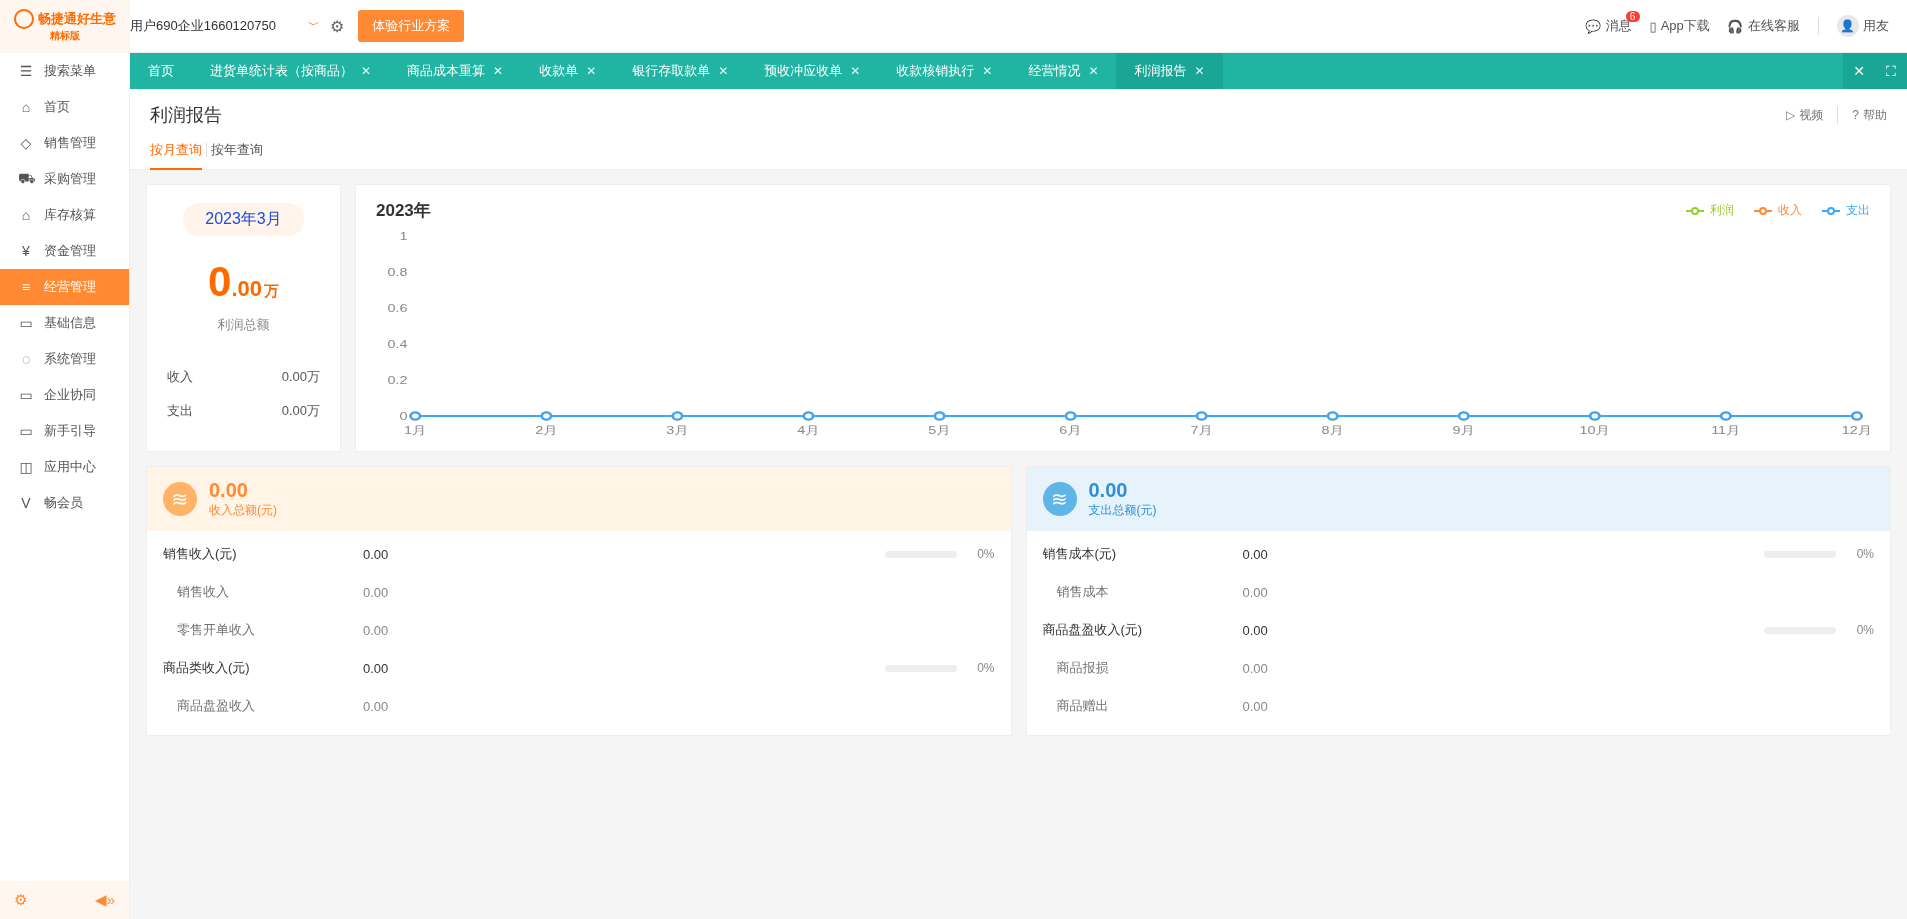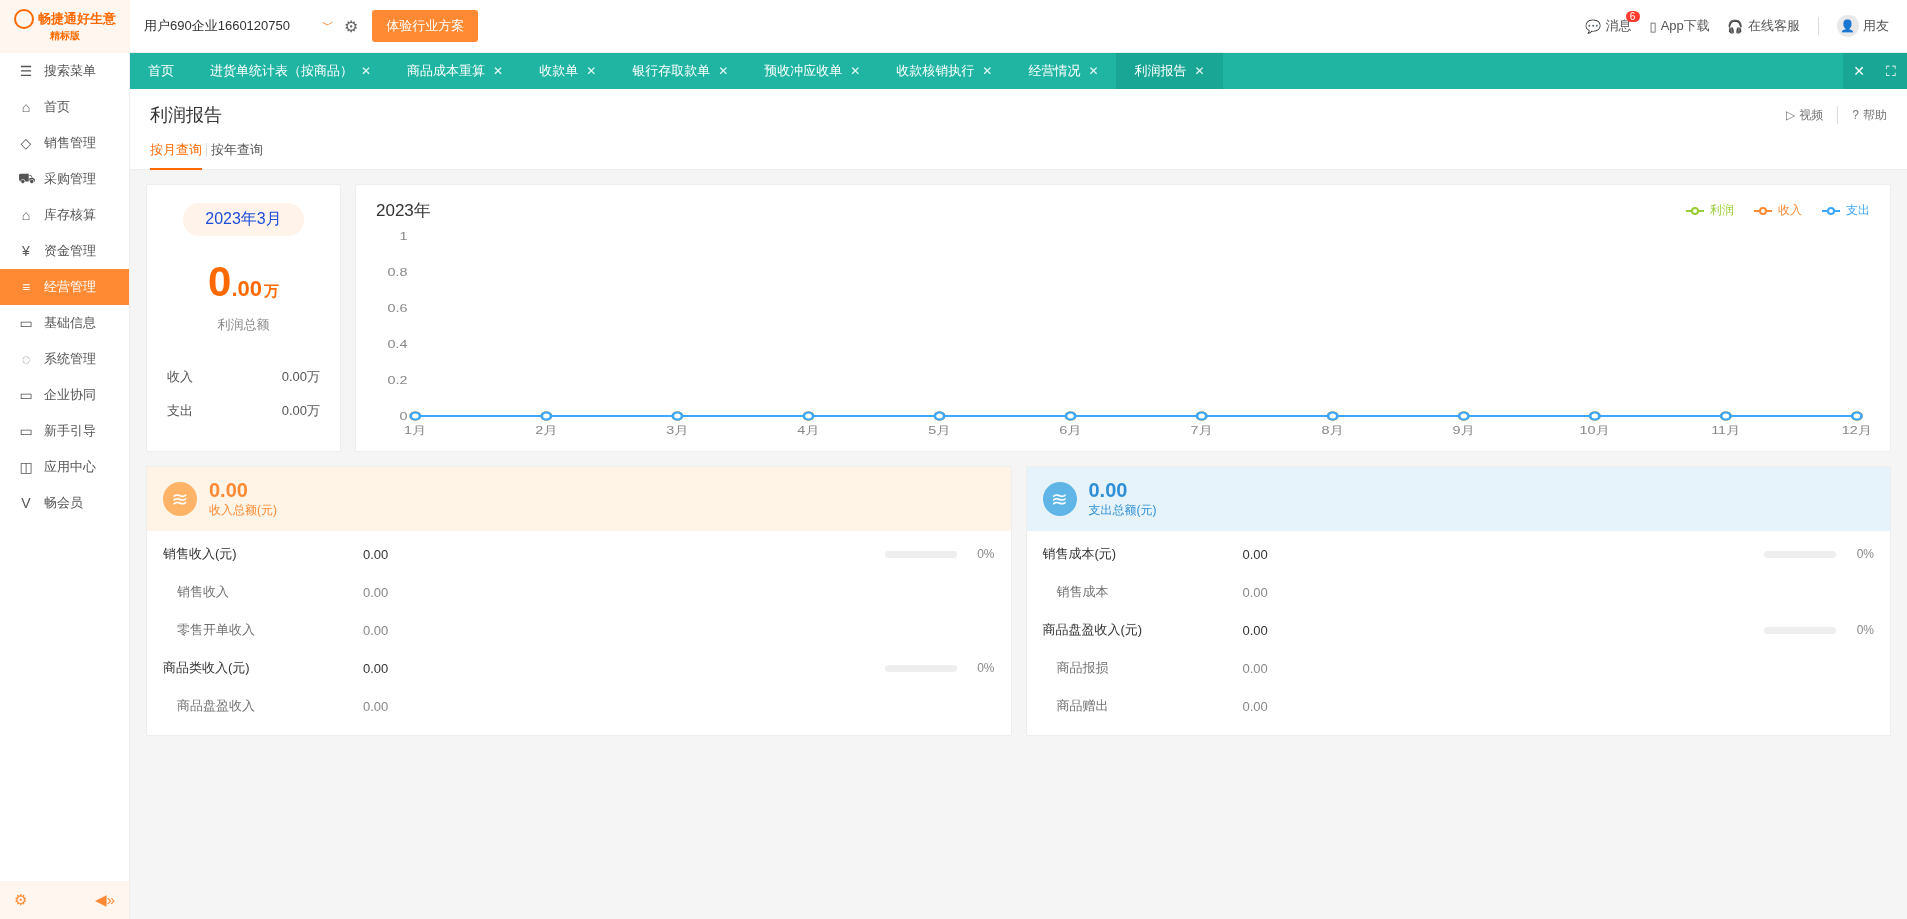--- a/index.html
+++ b/index.html
@@ -6,21 +6,21 @@
 body { font-family: "Microsoft YaHei", "PingFang SC", sans-serif; font-size: 13px; color: #333; background: #f5f5f5; overflow: hidden; }
 
 .app { display: flex; flex-direction: column; height: 919px; width: 1907px; border-radius: 11px; }
 
 
 .top-header { height: 53px; display: flex; align-items: center; background: #fff; border-bottom: 1px solid #eee; }
 .logo-area { width: 130px; height: 53px; background: #fff6ef; display: flex; align-items: center; justify-content: center; color: #ff6a00; font-weight: bold; font-size: 13px; flex-direction: column; }
 .logo-main { display: flex; align-items: center; gap: 4px; }
 .logo-icon { width: 20px; height: 20px; border: 2.5px solid #ff6a00; border-radius: 50%; position: relative; }
 .logo-sub { font-size: 10px; color: #ff6a00; }
-.user-sel { margin-left: 14px; display: flex; gap: 6px; color: #333; font-size: 13px; width: 190px; position: relative; }
+.user-sel { display: flex; gap: 6px; color: #333; font-size: 13px; width: 190px; position: relative; }
 .chev-d { color: #ff6a00; font-size: 12px; }
 .gear { margin-left: 10px; color: #666; font-size: 16px; }
 .trial-btn { margin-left: 14px; background: #ff8a33; color: #fff; padding: 7px 14px; border-radius: 3px; font-size: 13px; cursor: pointer; }
 .header-right { margin-left: auto; display: flex; align-items: center; gap: 18px; padding-right: 18px; color: #555; font-size: 13px; }
 .header-right .item { display: flex; align-items: center; gap: 4px; cursor: pointer; position: relative; }
 .badge { position: absolute; top: -6px; right: -8px; background: #ff3b30; color: #fff; border-radius: 8px; font-size: 10px; padding: 0 4px; min-width: 14px; text-align: center; }
 .avatar { width: 22px; height: 22px; border-radius: 50%; background: #e8e8e8; display: inline-flex; align-items: center; justify-content: center; color: #aaa; font-size: 12px; }
 .divider-v { width: 1px; height: 18px; background: #ddd; }
 
 .body-row { display: flex; flex: 1; min-height: 0; }
@@ -70,21 +70,21 @@
 .big-num { margin-top: 22px; color: #ff6a00; font-weight: bold; display: flex; align-items: baseline; }
 .big-num .n0 { font-size: 42px; }
 .big-num .nr { font-size: 22px; }
 .big-num .unit { font-size: 15px; margin-left: 2px; }
 .sub-lbl { margin-top: 10px; color: #888; font-size: 13px; }
 .kv-rows { margin-top: 26px; width: 100%; padding: 0 20px; }
 .kv { display: flex; justify-content: space-between; color: #555; font-size: 13px; padding: 8px 0; }
 
 .chart-card { flex: 1; padding: 14px 20px 8px; display: flex; flex-direction: column; }
 .chart-head { display: flex; align-items: center; }
-.chart-title { font-size: 17px; font-weight: normal; color: #333; }
+.chart-title { font-size: 17px; font-weight: bold; color: #333; }
 .legend { margin-left: auto; display: flex; gap: 20px; font-size: 12px; color: #666; }
 .leg { display: flex; align-items: center; gap: 6px; }
 .leg-mark { width: 18px; height: 8px; position: relative; }
 .leg-mark::before { content: ""; position: absolute; left: 0; right: 0; top: 3px; height: 2px; background: currentColor; }
 .leg-mark::after { content: ""; position: absolute; left: 5px; top: 0; width: 8px; height: 8px; border: 2px solid currentColor; border-radius: 50%; background: #fff; box-sizing: border-box; }
 .leg.profit { color: #9acd32; }
 .leg.income { color: #ff8a33; }
 .leg.expense { color: #3ba7ff; }
 .chart-area { flex: 1; position: relative; margin-top: 8px; }
 

